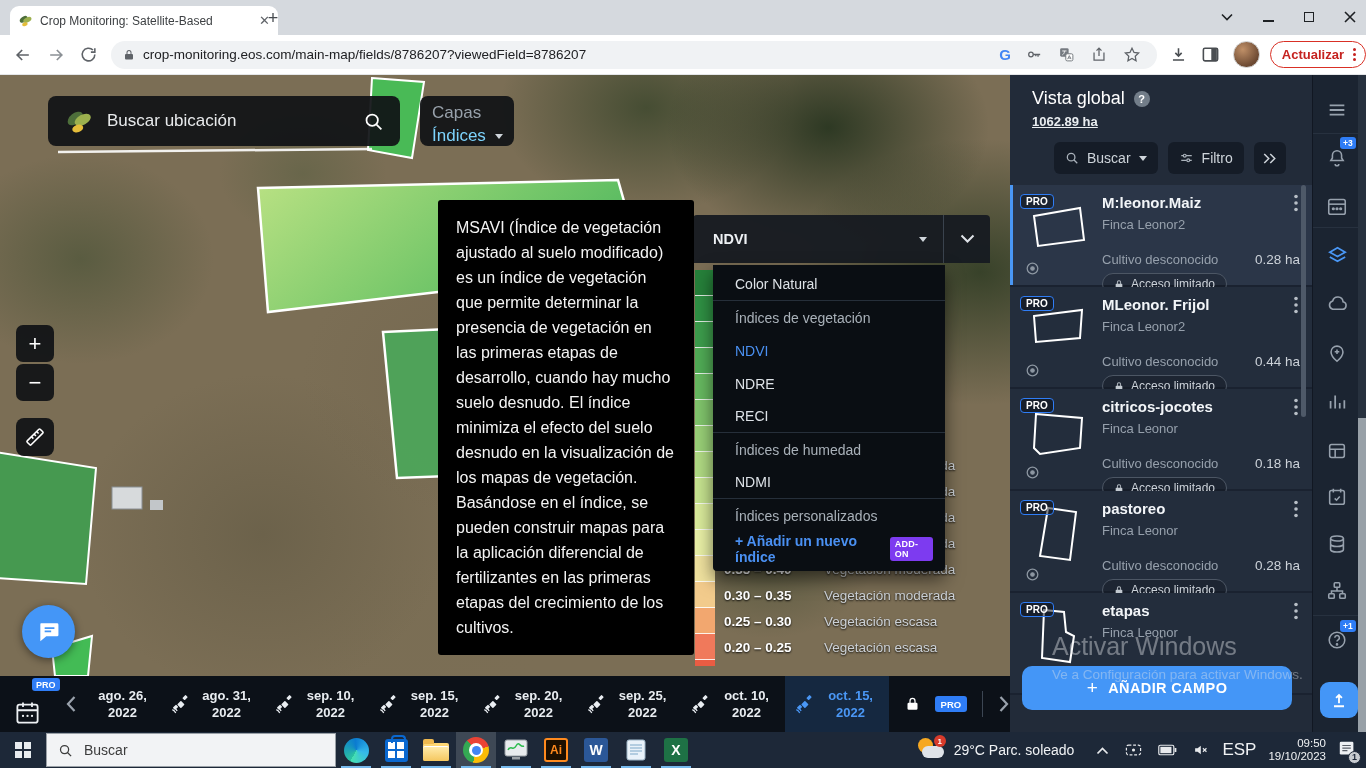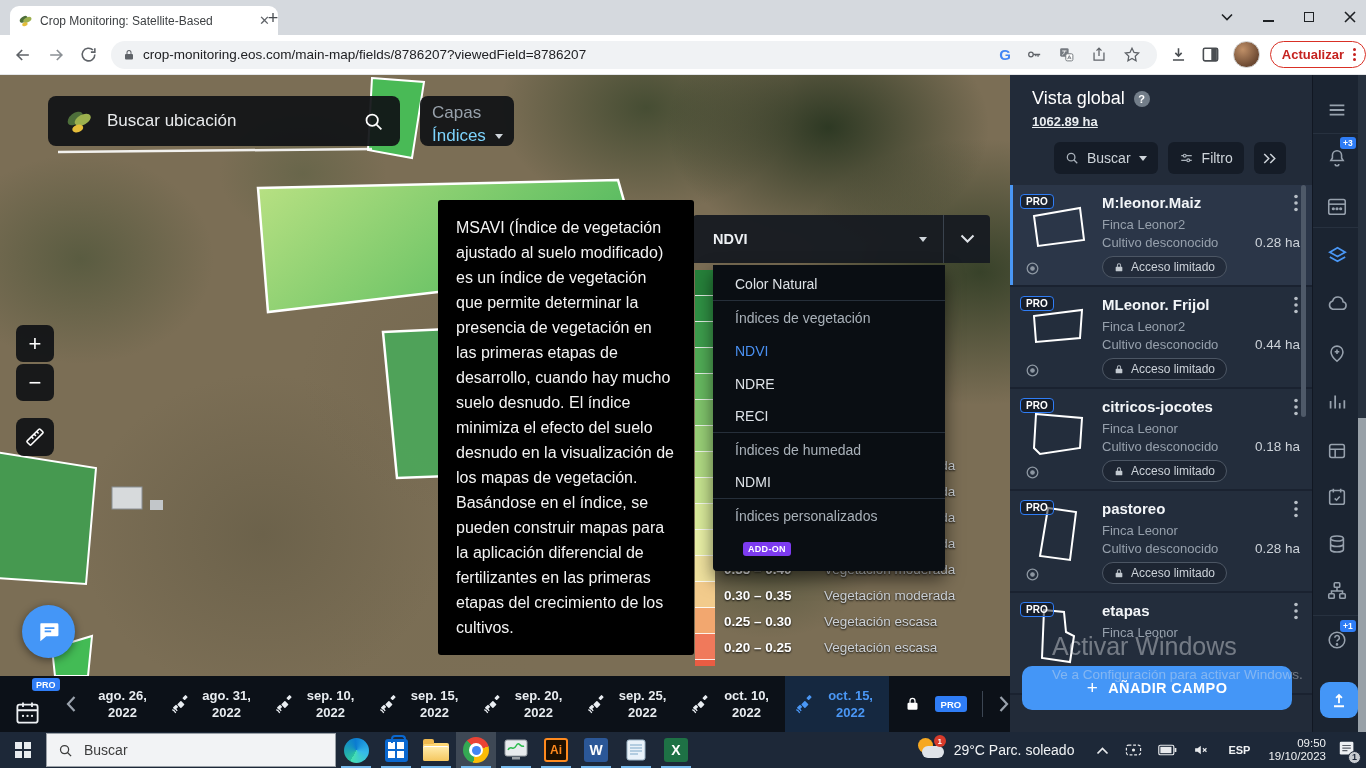--- a/index.html
+++ b/index.html
@@ -106,21 +106,21 @@
   .field-card[data-selected="1"]{background:#2b3648;box-shadow:inset 3px 0 0 #4a97f5}
   .fc-left{width:84px;position:relative;flex:none}
   .fc-pro{position:absolute;left:2px;top:0;border:1.5px solid #2f7df6;border-radius:4px;color:#fff;font-size:10px;font-weight:bold;padding:1px 5px;background:rgba(10,16,26,.5);z-index:2}
   .fc-shape{position:absolute;left:10px;top:6px}
   .fc-locate{position:absolute;left:6px;bottom:8px;display:flex}
   .fc-right{flex:1;display:flex;flex-direction:column;padding-right:2px}
   .fc-name-row{display:flex;align-items:flex-start}
   .fc-name{font-size:15px;font-weight:bold;color:#f2f5f8}
   .fc-dots{margin-left:auto;margin-right:2px;display:flex}
   .fc-farm{font-size:13px;color:#96a0ac;margin-top:5px}
-  .fc-crop-row{display:flex;font-size:13px;color:#96a0ac;margin-top:3px;}
+  .fc-crop-row{display:flex;font-size:13px;color:#96a0ac;margin-top:20px;}
   .fc-area{margin-left:auto;color:#ccd2d9;font-size:13.5px}
   .fc-access{margin-top:6px;display:inline-flex;align-items:center;gap:7px;border:1px solid #4c5664;border-radius:14px;padding:3px 11px;font-size:12px;color:#ccd2d9;align-self:flex-start;background:rgba(10,14,20,.25)}
   .sb-scroll{position:absolute;right:6px;top:110px;width:5px;height:232px;background:#4e5968;border-radius:3px;z-index:11}
   .add-btn{position:absolute;left:12px;top:591px;width:270px;height:44px;background:#4496f7;border-radius:10px;color:#fff;display:flex;align-items:center;justify-content:center;gap:10px;font-size:14.5px;font-weight:bold;letter-spacing:.4px;z-index:12}
   .add-plus{font-size:19px;font-weight:normal}
 
   
   .rightbar{position:absolute;left:1312px;top:75px;width:54px;height:657px;background:#1b2431;border-left:1px solid #111722;z-index:11}
   .rb{position:absolute;left:11px;width:26px;height:26px;display:flex;align-items:center;justify-content:center;color:#97a1ad}
   .rb-div{position:absolute;left:0;width:46px;height:1px;background:#27313f}
@@ -156,21 +156,21 @@
   .ai-ic{width:24px;height:24px;background:#1c0f00;border:2px solid #ff8a1e;border-radius:3px;color:#ff8a1e;font-weight:bold;font-size:12px;display:flex;align-items:center;justify-content:center}
   .word-ic{width:24px;height:24px;background:#2b5797;border-radius:3px;color:#fff;font-weight:bold;font-size:14px;display:flex;align-items:center;justify-content:center}
   .excel-ic{width:24px;height:24px;background:#1e7145;border-radius:3px;color:#fff;font-weight:bold;font-size:14px;display:flex;align-items:center;justify-content:center}
   .tray{margin-left:auto;display:flex;align-items:center;height:36px;padding-right:4px}
   .wx{position:relative;width:30px;height:26px;margin-right:8px}
   .wx-sun{position:absolute;left:2px;top:1px;width:15px;height:15px;border-radius:50%;background:#f6a821}
   .wx-cloud{position:absolute;left:6px;top:9px;width:22px;height:12px;border-radius:8px;background:#dfe3e8}
   .wx-badge{position:absolute;right:0;top:-2px;width:12px;height:12px;border-radius:50%;background:#d83b2b;color:#fff;font-size:8px;font-weight:bold;display:flex;align-items:center;justify-content:center}
   .tray-temp{color:#f0f2f4;font-size:14px;margin-right:14px;white-space:nowrap}
   .tray-ic{color:#e8eaed;margin:0 8px;display:flex;align-items:center}
-  .tray-lang{color:#f0f2f4;font-size:11px;margin:0 10px;font-weight:bold}
+  .tray-lang{color:#f0f2f4;font-size:17px;margin:0 4px;font-weight:normal}
   .tray-clock{color:#f0f2f4;font-size:11.5px;text-align:right;line-height:13.5px;margin:0 8px;white-space:nowrap}
   .notif{position:relative;margin:0 6px 0 4px}
   .notif-badge{position:absolute;right:-5px;bottom:-3px;width:13px;height:13px;border-radius:50%;background:#c7cbd0;color:#1d2838;font-size:9px;font-weight:bold;display:flex;align-items:center;justify-content:center;border:1px solid #1d2838}
 </style>
 </head>
 <body>
 
 <div id="screen">
 
   <div class="tabstrip">
@@ -473,20 +473,21 @@
           <span>NDMI</span>
 
         </div>
 
         <div class="menu-item" data-kind="header">
           <span>Índices personalizados</span>
 
         </div>
 
         <div class="menu-item" data-kind="addon">
+          <span>+ Añadir un nuevo índice</span>
           <span class="menu-badge">ADD-ON</span>
         </div>
       </div>
 
     <div class="timeline">
       <div class="tl-cal">
         <span class="tl-pro">PRO</span>
         <svg width="27" height="27" viewBox="0 0 24 24" fill="none" stroke="#eef1f4" stroke-width="1.6">
             <rect x="3" y="5" width="18" height="16" rx="2"></rect>
             <path d="M3 10h18M8 3v4M16 3v4"></path>

